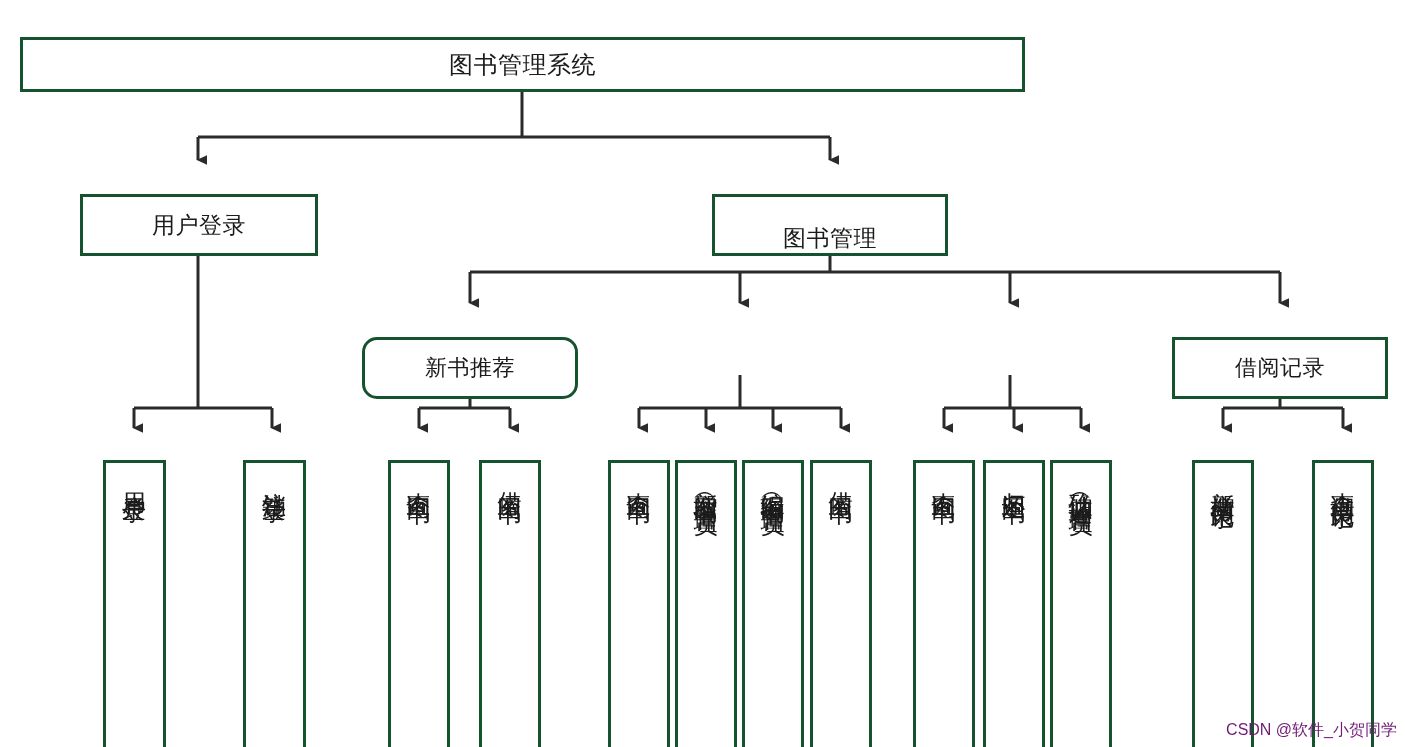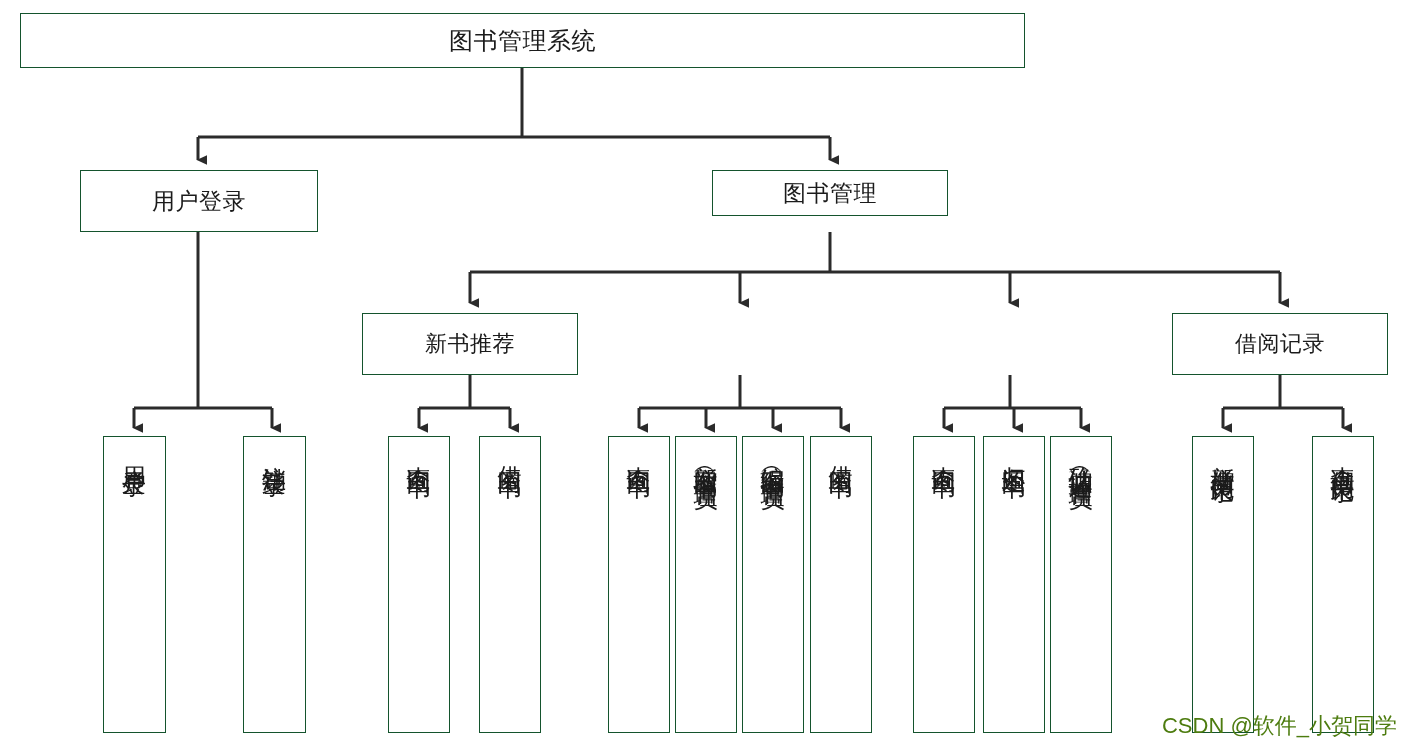--- a/index.html
+++ b/index.html
@@ -21,26 +21,27 @@
     position: absolute;
     left: 0;
     top: 0;
     width: 1405px;
     height: 747px;
     pointer-events: none;
   }
   .node {
     position: absolute;
     box-sizing: border-box;
-    border: 1px solid #14532d;
+    border: 3px solid #14532d;
     background: #ffffff;
     display: flex;
     align-items: center;
     justify-content: center;
     color: #1b1b1b;
+    margin-top: 24px;
   }
   .node .lbl {
     font-size: 23px;
     line-height: 1.25;
     letter-spacing: 0.5px;
     white-space: nowrap;
   }
   .node.root .lbl { font-size: 24px; }
   .node.lvl2 .lbl { font-size: 23px; }
   .node.lvl3 .lbl { font-size: 22px; }
@@ -54,22 +55,22 @@
     text-orientation: upright;
     font-size: 24px;
     line-height: 1.05;
     letter-spacing: 3px;
     white-space: normal;
   }
   .watermark {
     position: absolute;
     right: 8px;
     bottom: 6px;
-    font-size: 22px;
-    color: #4d7c0f;
+    font-size: 16px;
+    color: #701a75;
     white-space: nowrap;
     user-select: none;
   }
 </style>
 </head>
 <body>
 
 <div id="canvas">
 
   <svg class="edges" viewBox="0 0 1405 747">
@@ -122,25 +123,25 @@
     </g>
   </svg>
 
   <div class="node root" style="left:20px; top:13px; width:1005px; height:55px;">
     <span class="lbl">图书管理系统</span>
   </div>
 
   <div class="node lvl2" style="left:80px; top:170px; width:238px; height:62px;">
     <span class="lbl">用户登录</span>
   </div>
-  <div class="node lvl2" style="left:712px; top:170px; width:236px; height:46px;">
+  <div class="node lvl2" style="left:712px; top:170px; width:236px; height:62px;align-items:flex-end;">
     <span class="lbl">图书管理</span>
   </div>
 
-  <div class="node lvl3" style="left:362px; top:313px; width:216px; height:62px;">
+  <div class="node lvl3" style="left:362px; top:313px; width:216px; height:62px;border-radius:15px;">
     <span class="lbl">新书推荐</span>
   </div>
   <div class="node lvl3" style="left:1172px; top:313px; width:216px; height:62px;">
     <span class="lbl">借阅记录</span>
   </div>
 
   <div class="node leaf" style="left:103px; top:436px; width:63px; height:297px;">
     <span class="lbl">用户登录</span>
   </div>
   <div class="node leaf" style="left:243px; top:436px; width:63px; height:297px;">

